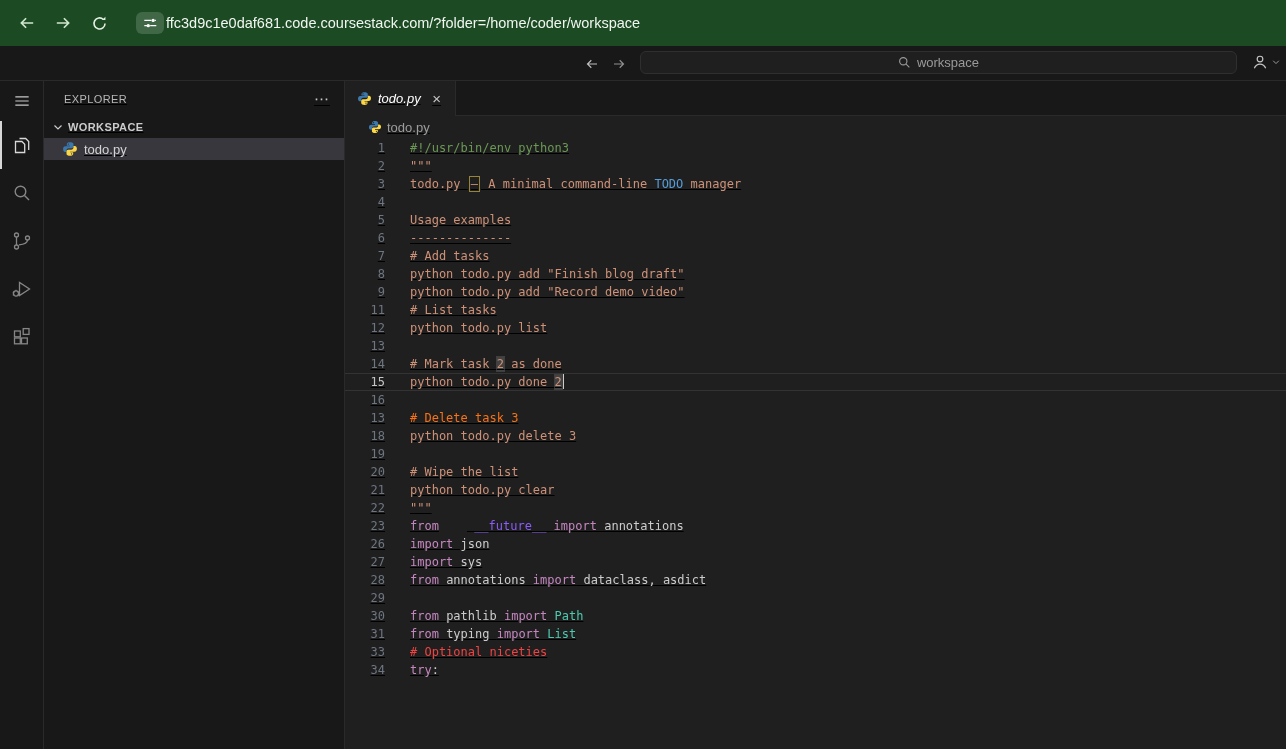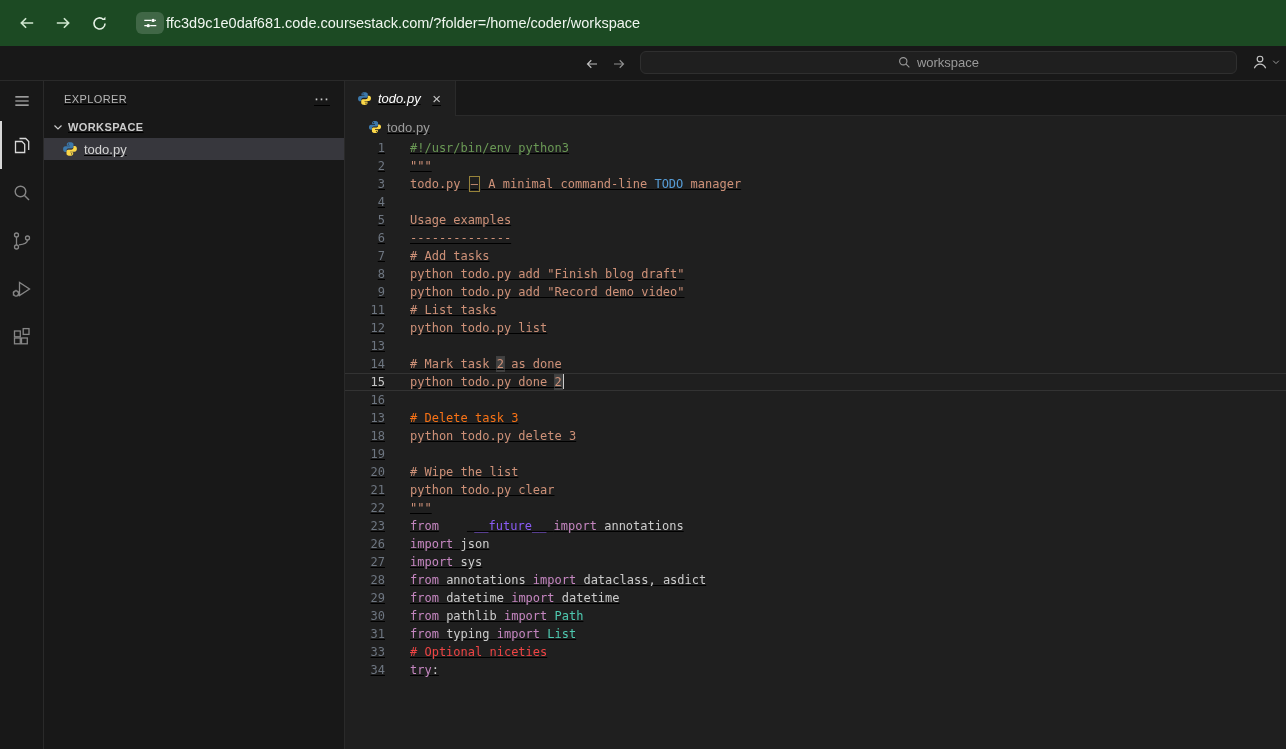--- a/index.html
+++ b/index.html
@@ -253,21 +253,21 @@
             <div class="code-row"><span class="ln">13</span><span class="codetxt"><span class="tok-s" style="color: #f97316;"># Delete task 3</span></span></div>
             <div class="code-row"><span class="ln">18</span><span class="codetxt"><span class="tok-s" style="color: rgb(206, 145, 120);">python todo.py delete 3</span></span></div>
             <div class="code-row"><span class="ln">19</span><span class="codetxt"></span></div>
             <div class="code-row"><span class="ln">20</span><span class="codetxt"><span class="tok-s" style="color: rgb(206, 145, 120);"># Wipe the list</span></span></div>
             <div class="code-row"><span class="ln">21</span><span class="codetxt"><span class="tok-s" style="color: rgb(206, 145, 120);">python todo.py clear</span></span></div>
             <div class="code-row"><span class="ln">22</span><span class="codetxt"><span class="tok-s" style="color: rgb(206, 145, 120);">"""</span></span></div>
             <div class="code-row"><span class="ln">23</span><span class="codetxt"><span class="tok-k" style="color: rgb(197, 134, 192);">from</span><span class="tok-p" style="color: #8b5cf6; padding-left: 28px;"> __future__ </span><span class="tok-k" style="color: rgb(197, 134, 192);">import</span><span class="tok-p" style="color: rgb(204, 204, 204);"> annotations</span></span></div>
             <div class="code-row"><span class="ln">26</span><span class="codetxt"><span class="tok-k" style="color: rgb(197, 134, 192);">import</span><span class="tok-p" style="color: rgb(204, 204, 204);"> json</span></span></div>
             <div class="code-row"><span class="ln">27</span><span class="codetxt"><span class="tok-k" style="color: rgb(197, 134, 192);">import</span><span class="tok-p" style="color: rgb(204, 204, 204);"> sys</span></span></div>
             <div class="code-row"><span class="ln">28</span><span class="codetxt"><span class="tok-k" style="color: rgb(197, 134, 192);">from</span><span class="tok-p" style="color: rgb(204, 204, 204);"> annotations </span><span class="tok-k" style="color: rgb(197, 134, 192);">import</span><span class="tok-p" style="color: rgb(204, 204, 204);"> dataclass, asdict</span></span></div>
-            <div class="code-row"><span class="ln">29</span><span class="codetxt"><span class="tok-k" style="color: rgb(197, 134, 192);">from</span><span class="tok-p" style="color: rgb(204, 204, 204);"> datetime </span><span class="tok-k" style="color: rgb(197, 134, 192);">import</span><span class="tok-p" style="color: rgb(204, 204, 204);"> datetime</span></span></div>
+            <div class="code-row"><span class="ln">29</span></div>
             <div class="code-row"><span class="ln">30</span><span class="codetxt"><span class="tok-k" style="color: rgb(197, 134, 192);">from</span><span class="tok-p" style="color: rgb(204, 204, 204);"> pathlib </span><span class="tok-k" style="color: rgb(197, 134, 192);">import</span><span class="tok-t" style="color: rgb(78, 201, 176);"> Path</span></span></div>
             <div class="code-row"><span class="ln">31</span><span class="codetxt"><span class="tok-k" style="color: rgb(197, 134, 192);">from</span><span class="tok-p" style="color: rgb(204, 204, 204);"> typing </span><span class="tok-k" style="color: rgb(197, 134, 192);">import</span><span class="tok-t" style="color: rgb(78, 201, 176);"> List</span></span></div>
             <div class="code-row"><span class="ln">33</span><span class="codetxt"><span class="tok-c" style="color: #ef4444;"># Optional niceties</span></span></div>
             <div class="code-row"><span class="ln">34</span><span class="codetxt"><span class="tok-k" style="color: rgb(197, 134, 192);">try</span><span class="tok-p" style="color: rgb(204, 204, 204);">:</span></span></div>
           </div>
       </div>
     </div>
 
   </div>
 </div>

